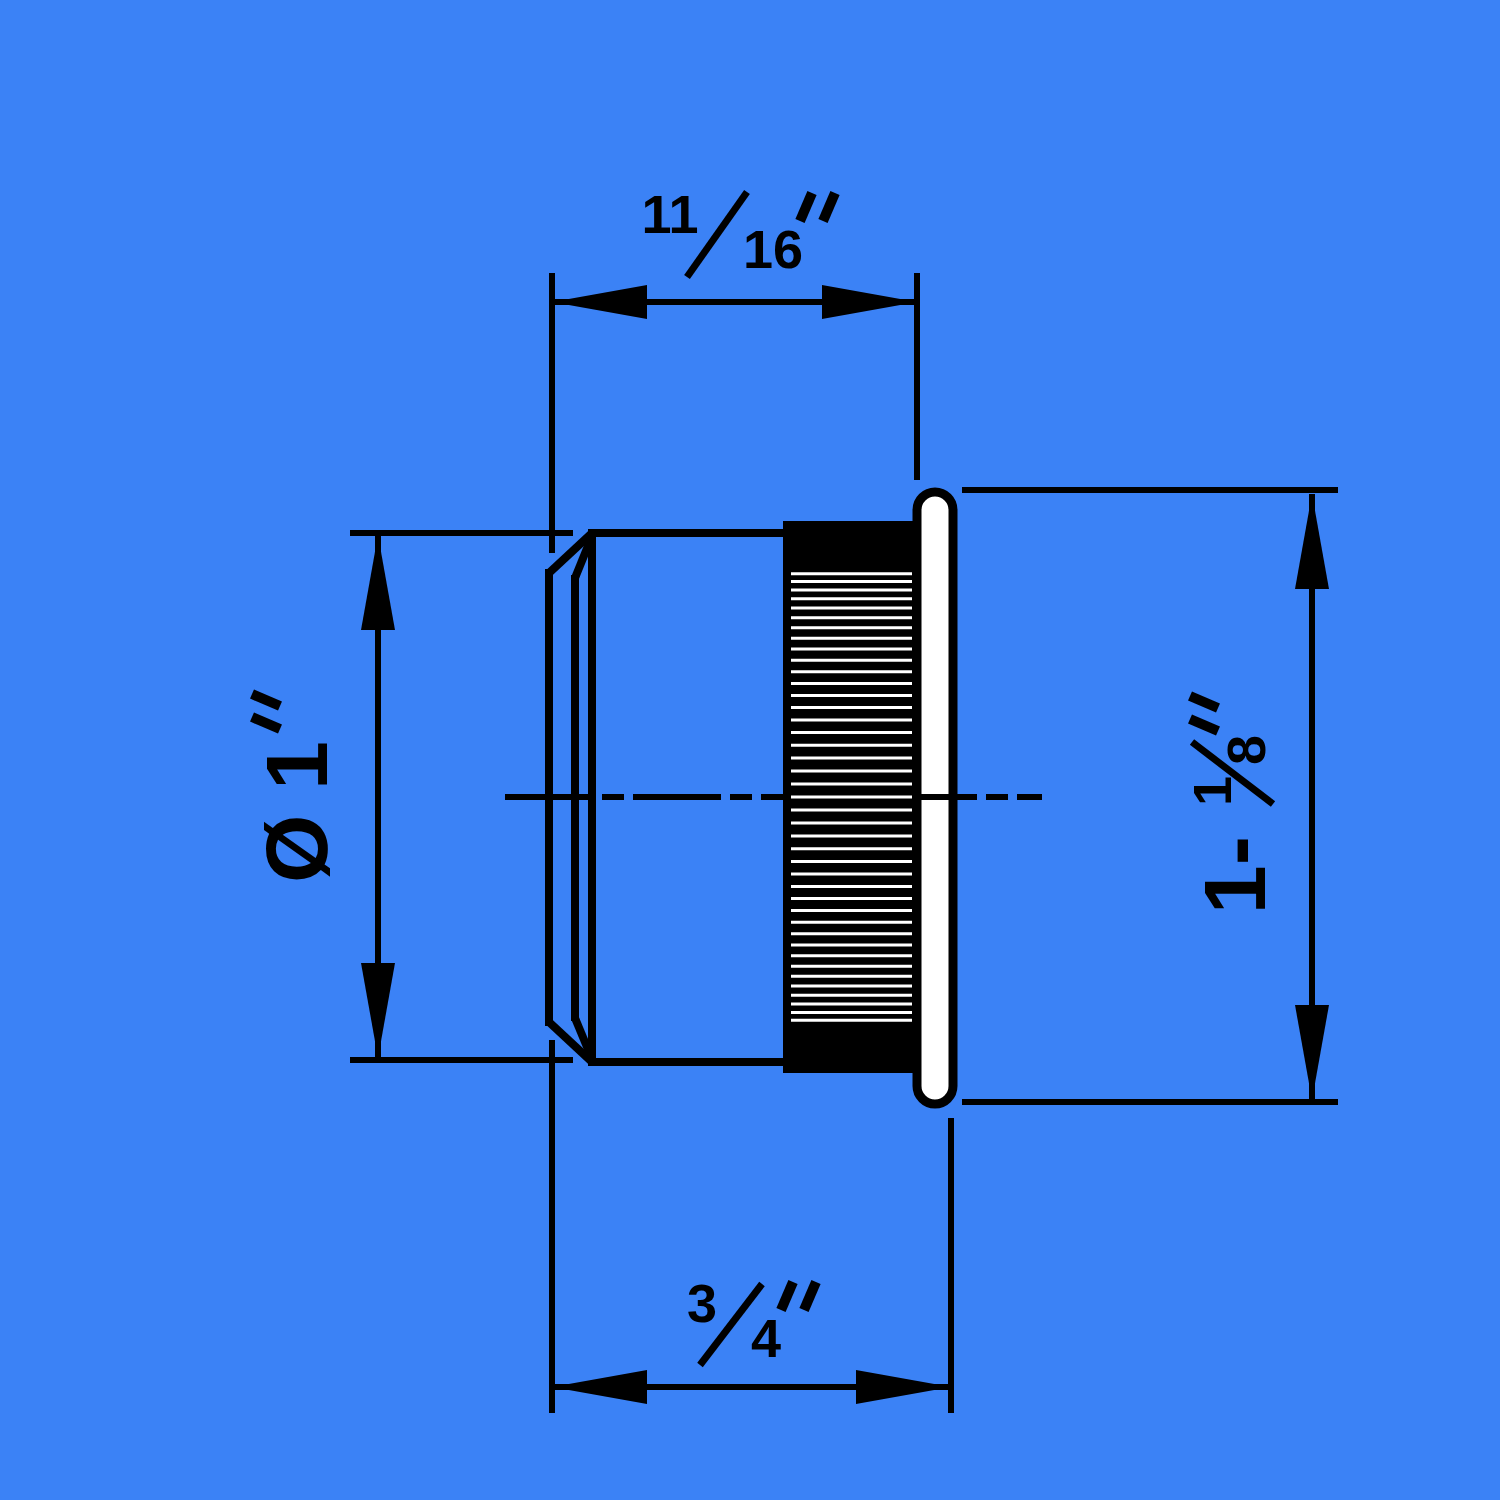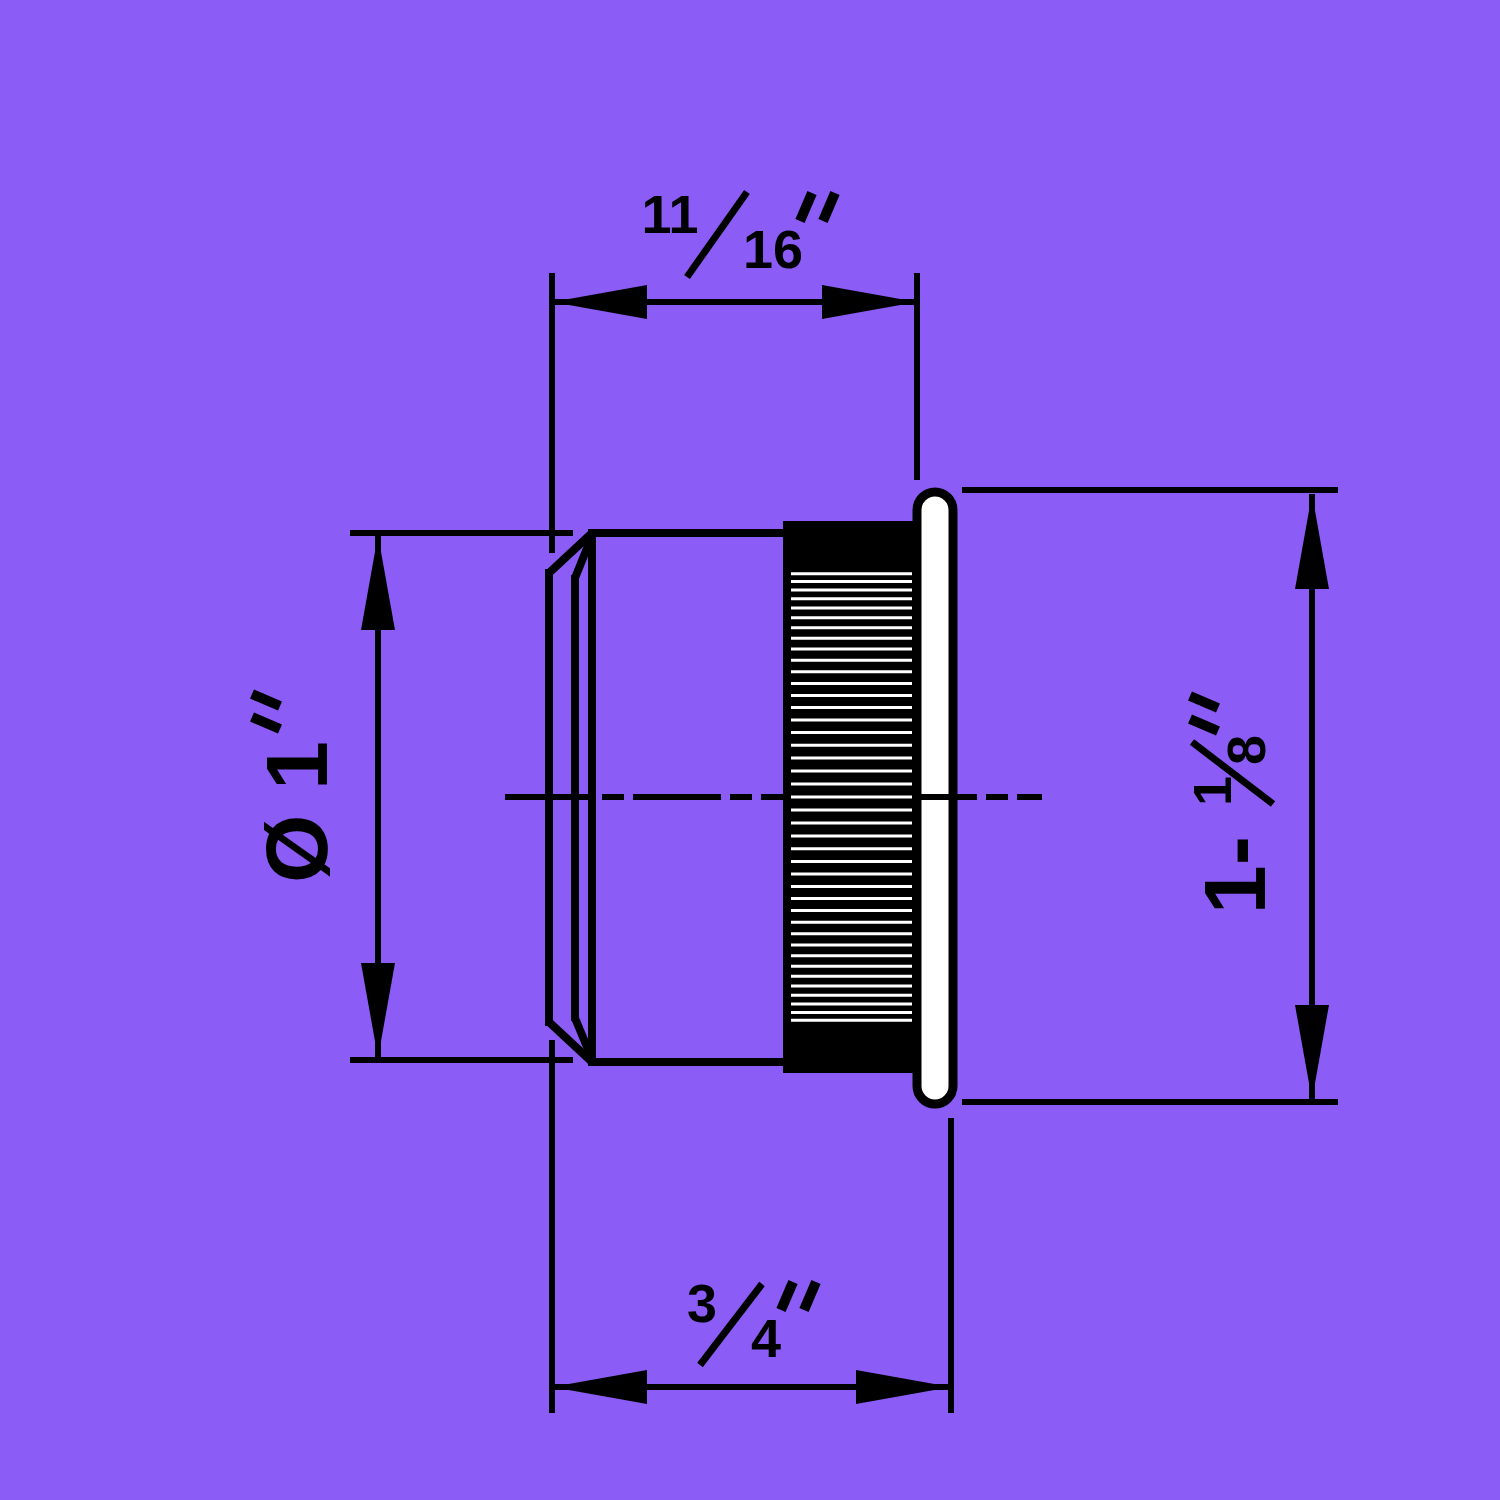--- a/index.html
+++ b/index.html
@@ -4,21 +4,21 @@
 <style>
   html, body {
     margin: 0;
     padding: 0;
     background: #ffffff;
   }
   .page {
     position: relative;
     width: 1500px;
     height: 1500px;
-    background: #8b5cf6;
+    background: #3b82f6;
     overflow: hidden;
   }
   svg { display: block; }
   .t, .t-big {
     font-family: "Liberation Sans", "DejaVu Sans", sans-serif;
     font-weight: bold;
     fill: #000000;
   }
   .t      { font-size: 54px; }
   .t-big  { font-size: 88px; }

